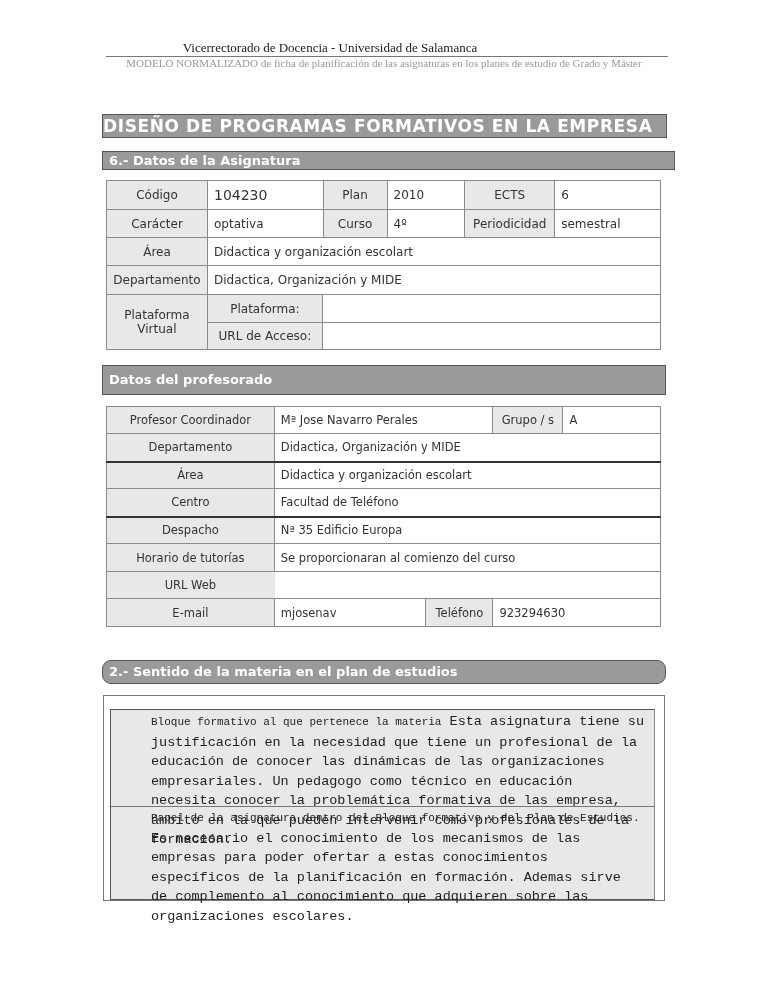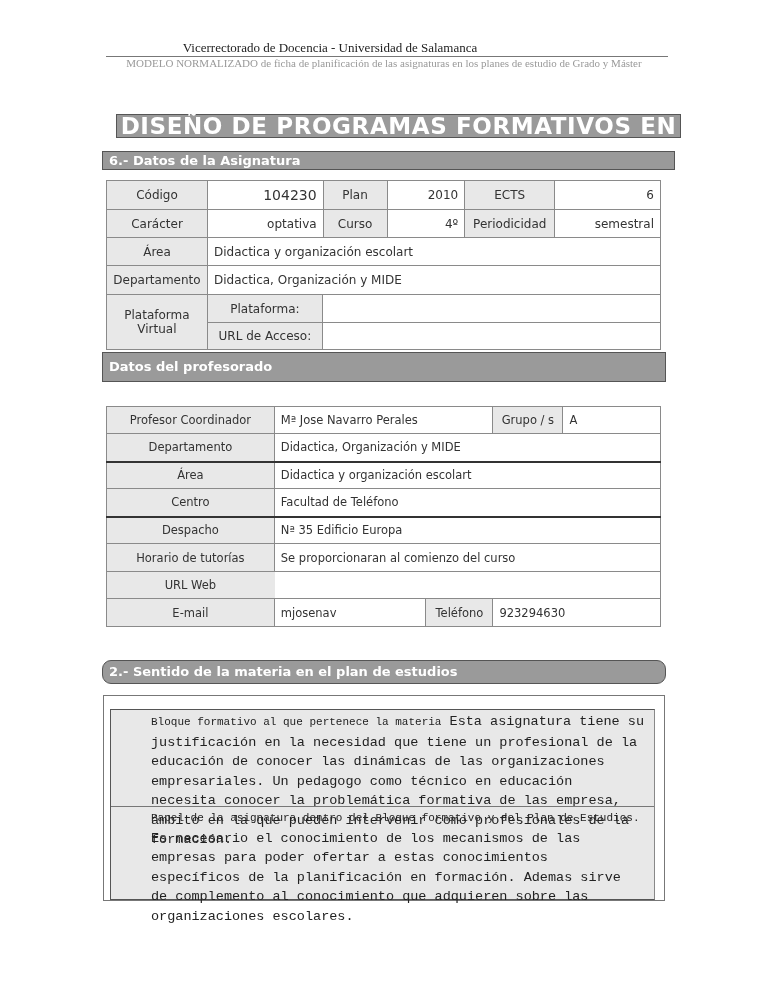--- a/index.html
+++ b/index.html
@@ -1,27 +1,27 @@
 <!DOCTYPE html>
 <html><head>
 <meta charset="utf-8">
 <style>
   html, body { margin:0; padding:0; background:#ffffff; }
   body { width:768px; height:994px; position:relative; overflow:hidden; font-family:"DejaVu Sans", sans-serif; color:#222; }
   .abs { position:absolute; }
   .hdr1 { left:0; width:660px; top:40px; text-align:center; font-family:"Liberation Serif", serif; font-size:13px; color:#222; }
   .hdr-rule { left:106px; width:562px; top:56px; height:0; border-top:1px solid #777; }
   .hdr2 { left:0; width:768px; top:57px; text-align:center; font-family:"Liberation Serif", serif; font-size:11px; color:#999; }
-  .title-box { left:116px; top:114px; width:563px; height:22px; background:#9a9a9a; border:1px solid #555; color:#fff; font-weight:bold; font-size:23px; letter-spacing:0.6px; text-align:center; line-height:22px; }
+  .title-box { left:102px; top:114px; width:563px; height:22px; background:#9a9a9a; border:1px solid #555; color:#fff; font-weight:bold; font-size:17px; letter-spacing:0.6px; line-height:22px; }
   .sec-hdr { background:#9a9a9a; border:1px solid #555; color:#fff; font-weight:bold; font-size:13px; padding-left:6px; box-sizing:border-box; }
   table.grid { position:absolute; border-collapse:collapse; font-size:12px; color:#333; }
   table.grid td { border:1px solid #8a8a8a; padding:0 6px; height:26px; box-sizing:border-box; white-space:nowrap; }
   td.lab { background:#e8e8e8;text-align:center; }
   td.val { background:#fff; }
-  td.c { text-align:right; }
+  td.c { text-align:left; }
   td.big { font-size:14px; }
   .bord-dark { border-top:2px solid #333 !important; }
   .outer-box { left:103px; top:695px; width:562px; height:206px; border:1px solid #777; box-sizing:border-box; background:#fff; }
   .inner-box { left:110px; top:709px; width:545px; height:191px; border:1px solid #555; border-right-color:#888; box-sizing:border-box; background:#e8e8e8;font-family:Liberation Mono, monospace; }
   .block { position:absolute; left:40px; right:10px; font-size:13.5px; line-height:19.5px; color:#222; }
   .block .lead { font-size:11px; }
   .divider { position:absolute; left:0; right:0; top:96px; border-top:1px solid #777; }
 </style>
 </head>
 <body>
@@ -83,21 +83,21 @@
     <td class="lab">Plataforma:</td>
     <td class="val"></td>
   </tr>
   <tr style="height:27px">
     <td class="lab">URL de Acceso:</td>
     <td class="val"></td>
   </tr>
 </tbody>
   </table>
 
-<div class="abs sec-hdr" style="left:102px;top:352px;width:564px;height:30px;line-height:28px;">Datos del profesorado</div>
+<div class="abs sec-hdr" style="left:102px;top:365px;width:564px;height:30px;line-height:28px;">Datos del profesorado</div>
 
 <table class="grid" style="left:106px;top:406px;width:555px;font-size:11.5px;">
   <colgroup>
       <col style="width:168px">
       <col style="width:152px">
       <col style="width:67px">
       <col style="width:70px">
       <col style="width:98px">
     </colgroup>
   <tbody>

